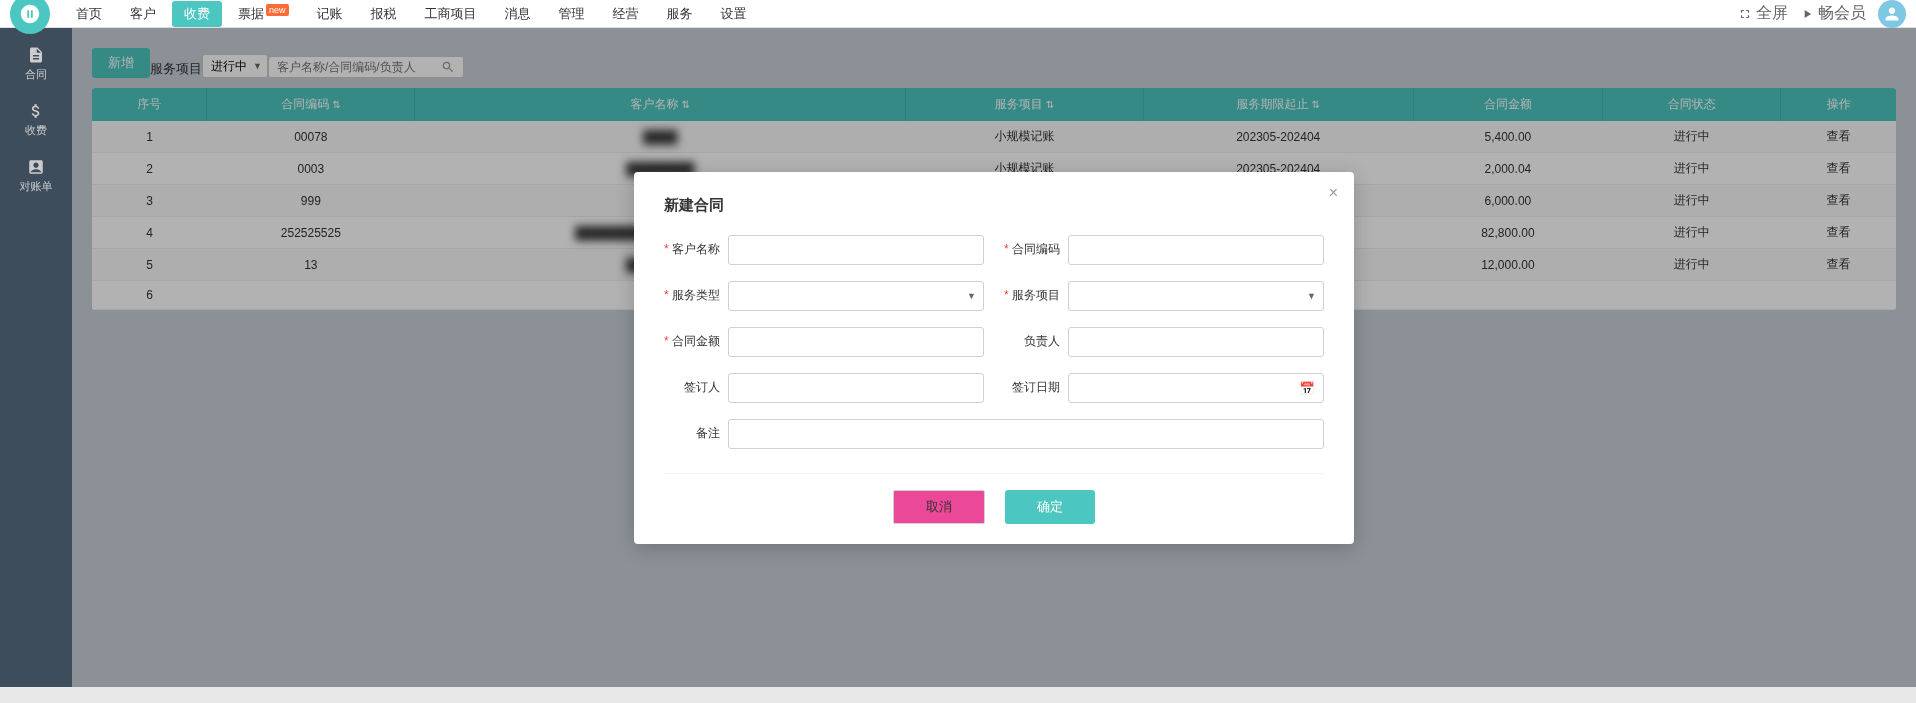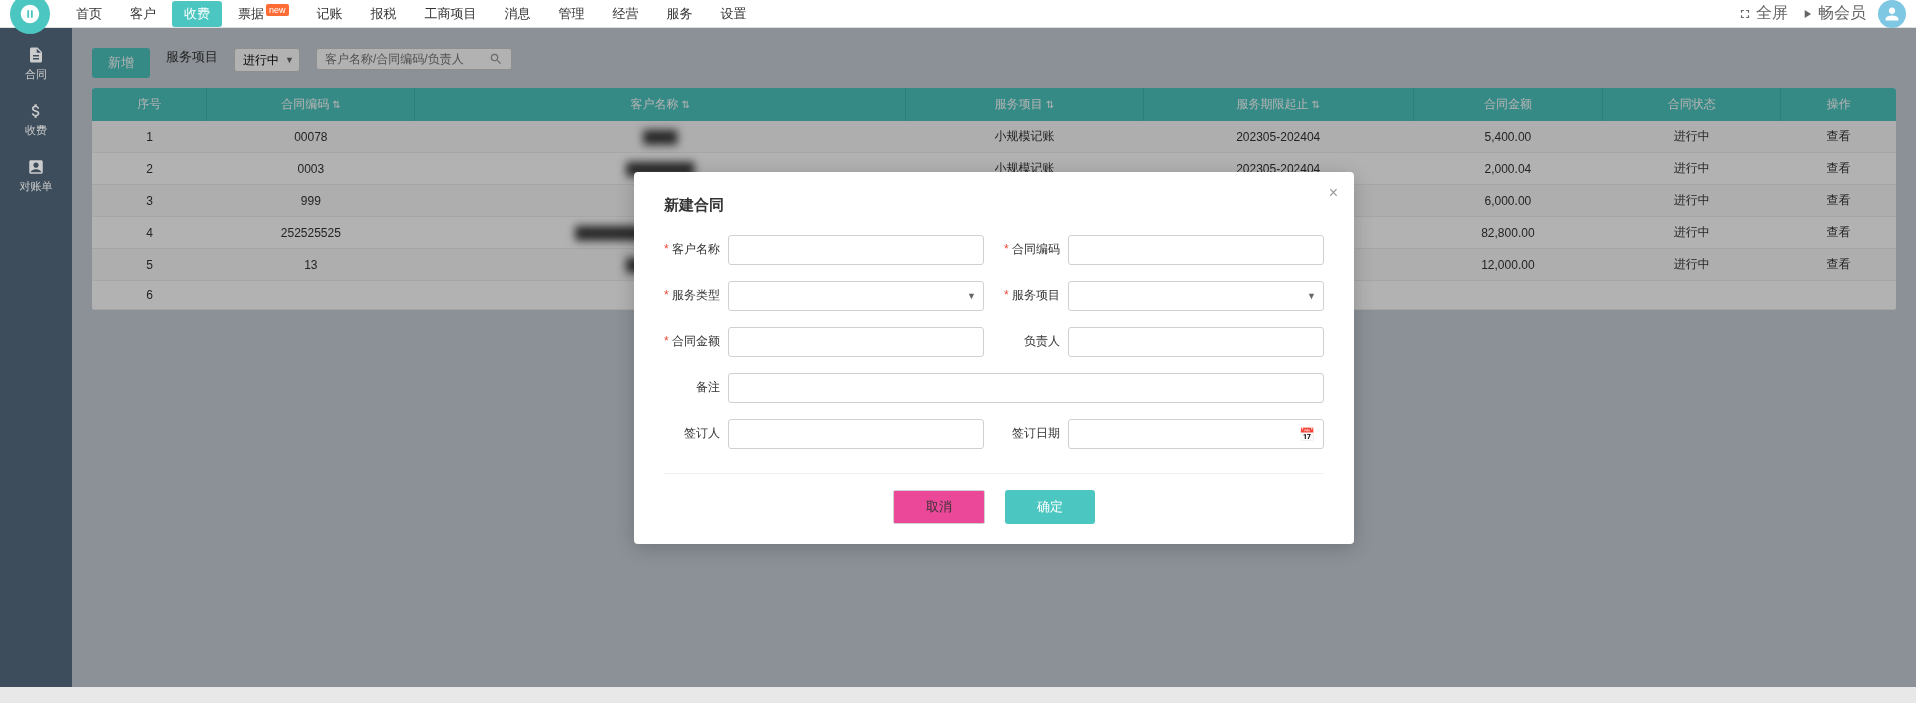--- a/index.html
+++ b/index.html
@@ -47,21 +47,21 @@
       display: flex; flex-direction: column; align-items: center; justify-content: center;
       width: 50px; padding: 8px 4px; cursor: pointer; color: #ccc; font-size: 11px; gap: 3px;
       border-radius: 4px;
     }
     .sidebar-item svg { width: 18px; height: 18px; fill: currentColor; }
 
     
     .content { flex: 1; background: #c8d0d8; padding: 20px; position: relative; overflow: auto; }
 
     
-    .toolbar { display: flex; align-items: flex-start; gap: 16px; margin-bottom: 10px; }
+    .toolbar { display: flex; align-items: flex-end; gap: 0; margin-bottom: 10px; }
     .btn-new {
       background: #4cc6c0; color: #fff; border: none; padding: 6px 16px; border-radius: 3px;
       cursor: pointer; font-size: 13px;
     }
     .filter-label { font-size: 13px; color: #333; }
     .status-select {
       border: 1px solid #ccc; border-radius: 3px; padding: 4px 8px; font-size: 12px;
       background: #fff; cursor: pointer; appearance: none;
       padding-right: 20px; position: relative;
     }
@@ -348,39 +348,39 @@
             <input type="text" class="form-input" style="">
           </div>
           <div class="form-group">
             <label class="form-label">负责人</label>
             <input type="text" class="form-input" style="">
           </div>
         </div>
 
         <div class="form-row">
           <div class="form-group">
-            <label class="form-label">备注</label>
-            <input type="text" class="form-input" style="flex: 1 1 0%;">
-          </div>
-        </div>
-
-        <div class="form-row">
-          <div class="form-group">
             <label class="form-label">签订人</label>
             <input type="text" class="form-input" style="">
           </div>
           <div class="form-group">
             <label class="form-label">签订日期</label>
             <div class="date-input-wrapper">
               <input type="text" class="form-input date-field" style="">
               <span class="cal-icon">📅</span>
             </div>
           </div>
         </div>
 
+        <div class="form-row">
+          <div class="form-group">
+            <label class="form-label">备注</label>
+            <input type="text" class="form-input" style="flex: 1 1 0%;">
+          </div>
+        </div>
+
         <div class="modal-footer">
           <button class="btn-cancel">取消</button>
           <button class="btn-confirm">确定</button>
         </div>
       </div>
     </div>
   </div>
 </div>
 
 </body></html>

